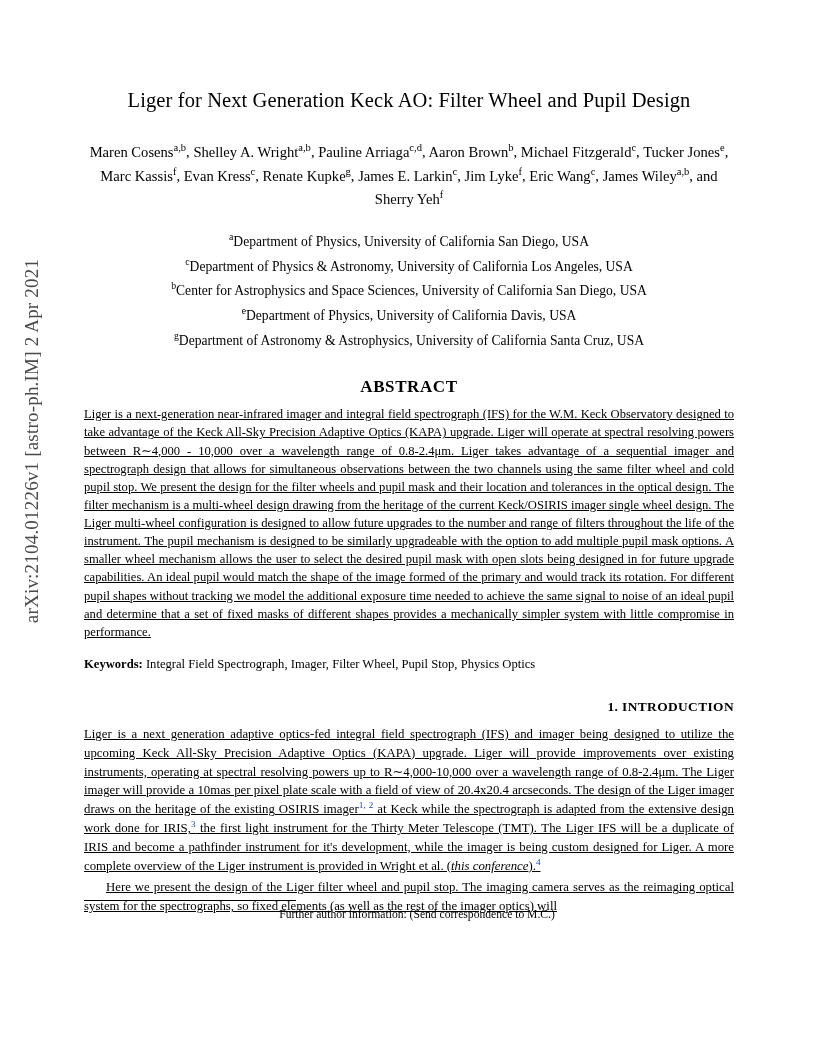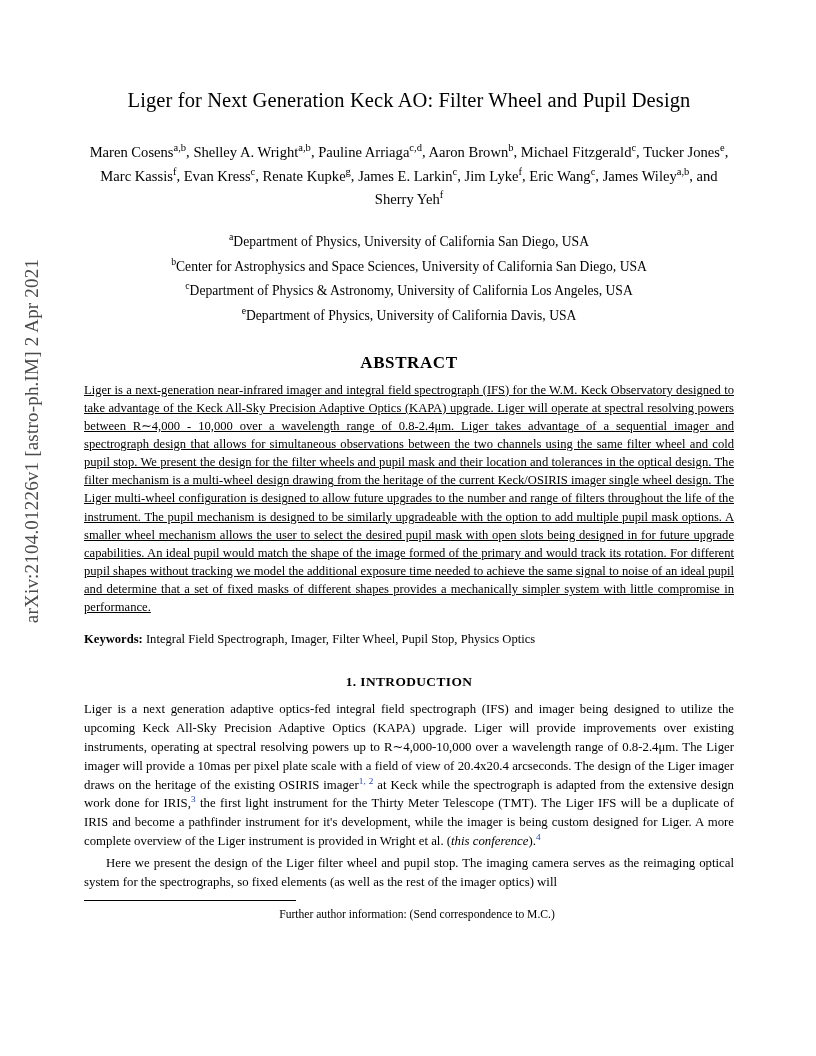--- a/index.html
+++ b/index.html
@@ -88,29 +88,30 @@
     text-align: justify;
     line-height: 1.44;
     margin: 0 0 26px 0;
   }
   .keywords b {
     font-weight: bold;
   }
   .intro-head {
     font-size: 13.4px;
     font-weight: bold;
-    text-align: center;
+    text-align: right;
     margin: 0 0 10px 0;
     letter-spacing: 0.4px;
   }
   .body-par {
     font-size: 12.8px;
     text-align: justify;
     line-height: 1.47;
     margin: 0;
+    text-decoration: underline;
   }
   .body-par.indent {
     text-indent: 22px;
     margin-top: 3px;
   }
   .ref {
     color: #1a3fb0;
     font-size: 0.72em;
     vertical-align: super;
     line-height: 0;
@@ -147,23 +148,24 @@
     <h1 class="title">Liger for Next Generation Keck AO: Filter Wheel and Pupil Design</h1>
 
     <div class="authors">
       Maren Cosens<sup>a,b</sup>, Shelley A. Wright<sup>a,b</sup>, Pauline Arriaga<sup>c,d</sup>, Aaron Brown<sup>b</sup>, Michael Fitzgerald<sup>c</sup>,
       Tucker Jones<sup>e</sup>, Marc Kassis<sup>f</sup>, Evan Kress<sup>c</sup>, Renate Kupke<sup>g</sup>, James E. Larkin<sup>c</sup>, Jim Lyke<sup>f</sup>, Eric
       Wang<sup>c</sup>, James Wiley<sup>a,b</sup>, and Sherry Yeh<sup>f</sup>
     </div>
 
     <div class="affils">
       <div><sup>a</sup>Department of Physics, University of California San Diego, USA</div>
+      <div><sup>c</sup>Department of Physics &amp; Astronomy, University of California Los Angeles, USA</div>
       <div><sup>b</sup>Center for Astrophysics and Space Sciences, University of California San Diego, USA</div>
-      <div><sup>c</sup>Department of Physics &amp; Astronomy, University of California Los Angeles, USA</div>
       <div><sup>e</sup>Department of Physics, University of California Davis, USA</div>
+      <div><sup>g</sup>Department of Astronomy &amp; Astrophysics, University of California Santa Cruz, USA</div>
     </div>
 
     <div class="sec-head">ABSTRACT</div>
 
     <div class="abstract-body">Liger is a next-generation near-infrared imager and integral field spectrograph (IFS) for the W.M. Keck Observatory designed to take advantage of the Keck All-Sky Precision Adaptive Optics (KAPA) upgrade. Liger will operate at spectral resolving powers between R∼4,000 - 10,000 over a wavelength range of 0.8-2.4μm. Liger takes advantage of a sequential imager and spectrograph design that allows for simultaneous observations between the two channels using the same filter wheel and cold pupil stop. We present the design for the filter wheels and pupil mask and their location and tolerances in the optical design. The filter mechanism is a multi-wheel design drawing from the heritage of the current Keck/OSIRIS imager single wheel design. The Liger multi-wheel configuration is designed to allow future upgrades to the number and range of filters throughout the life of the instrument. The pupil mechanism is designed to be similarly upgradeable with the option to add multiple pupil mask options. A smaller wheel mechanism allows the user to select the desired pupil mask with open slots being designed in for future upgrade capabilities. An ideal pupil would match the shape of the image formed of the primary and would track its rotation. For different pupil shapes without tracking we model the additional exposure time needed to achieve the same signal to noise of an ideal pupil and determine that a set of fixed masks of different shapes provides a mechanically simpler system with little compromise in performance.</div>
 
     <div class="keywords">
       <b>Keywords:</b>
       <span>Integral Field Spectrograph, Imager, Filter Wheel, Pupil Stop, Physics Optics</span>
     </div>

